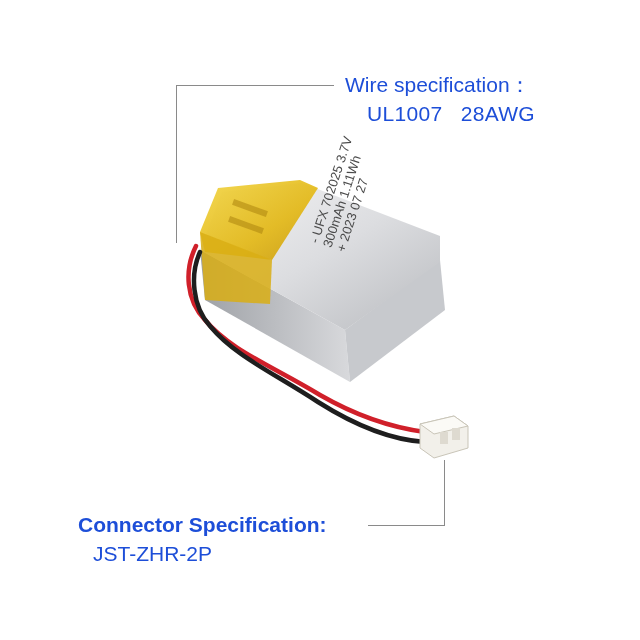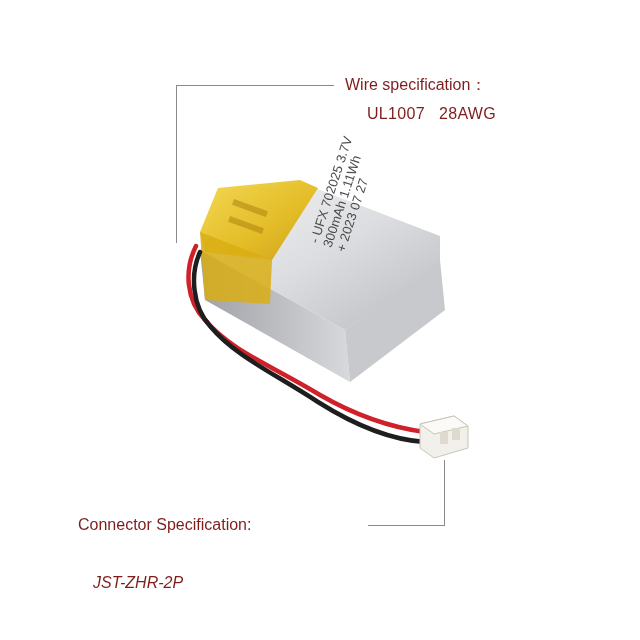--- a/index.html
+++ b/index.html
@@ -1,24 +1,24 @@
 <!DOCTYPE html>
 <html><head>
 <meta charset="utf-8">
 <style>
   html, body { margin: 0; padding: 0; }
   body {
     width: 640px; height: 640px; background: #ffffff; position: relative; overflow: hidden;
     font-family: "Liberation Sans", "DejaVu Sans", sans-serif;
   }
-  .callout-text { position: absolute; color: #7f1d1d; font-size: 16px; line-height: 26px; }
+  .callout-text { position: absolute; color: #1d4ed8; font-size: 21px; line-height: 26px; }
   .wire-spec-line1 { left: 345px; top: 72px; }
   .wire-spec-line2 { left: 367px; top: 101px; letter-spacing: 0.3px; }
-  .conn-spec-line1 { left: 78px; top: 512px; }
-  .conn-spec-line2 { left: 93px; top: 570px; font-style: italic; }
+  .conn-spec-line1 { left: 78px; top: 512px; font-weight: bold; }
+  .conn-spec-line2 { left: 93px; top: 541px; }
   .leader { position: absolute; background: #8a8a8a; }
   svg.product { position: absolute; left: 0; top: 0; }
 </style>
 </head>
 <body>
 
 <svg class="product" width="640" height="640" viewBox="0 0 640 640">
   <defs>
     <linearGradient id="foil" x1="0" y1="0" x2="1" y2="1">
       <stop offset="0" stop-color="#f4f4f5"></stop>

